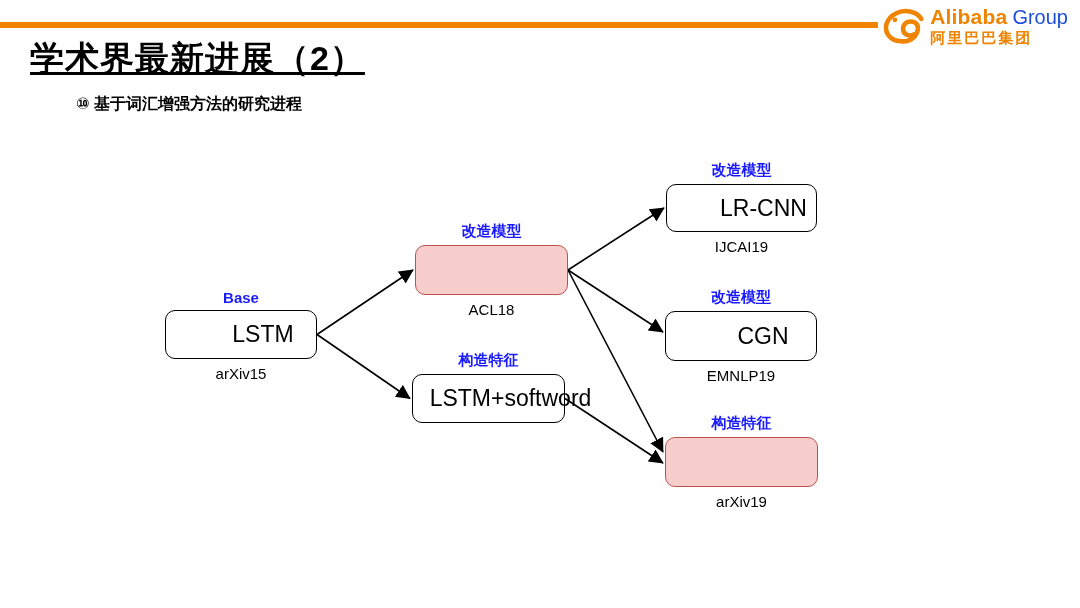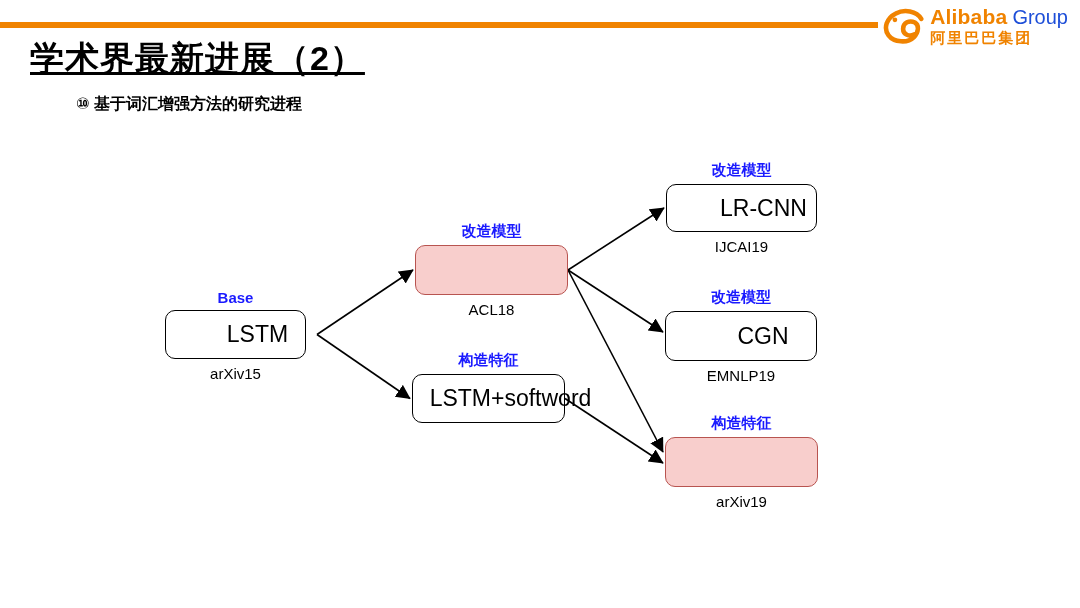--- a/index.html
+++ b/index.html
@@ -69,21 +69,21 @@
       </marker>
     </defs>
   <line x1="317" y1="334.5" x2="413" y2="270" stroke="#000000" stroke-width="1.6" marker-end="url(#arrowhead)"></line>
       <line x1="317" y1="334.5" x2="410" y2="398.5" stroke="#000000" stroke-width="1.6" marker-end="url(#arrowhead)"></line>
       <line x1="568" y1="270" x2="664" y2="208" stroke="#000000" stroke-width="1.6" marker-end="url(#arrowhead)"></line>
       <line x1="568" y1="270" x2="663" y2="332" stroke="#000000" stroke-width="1.6" marker-end="url(#arrowhead)"></line>
       <line x1="568" y1="270" x2="663" y2="452" stroke="#000000" stroke-width="1.6" marker-end="url(#arrowhead)"></line>
       <line x1="565" y1="398.5" x2="663" y2="463" stroke="#000000" stroke-width="1.6" marker-end="url(#arrowhead)"></line>
     </svg>
   <div>
-      <div class="node" style="left: 165px; top: 310px; width: 141px; height: 49px;">
+      <div class="node" style="left: 165px; top: 310px; width: 152px; height: 49px;">
     <span class="tag">Base</span>
     <span class="label">LSTM</span>
     <span class="caption">arXiv15</span>
   </div>
       <div class="node hl" style="left: 415px; top: 245px; width: 153px; height: 50px;">
     <span class="tag">改造模型</span>
     <span class="caption">ACL18</span>
   </div>
       <div class="node" style="left: 412px; top: 374px; width: 153px; height: 49px;">
     <span class="tag">构造特征</span>

